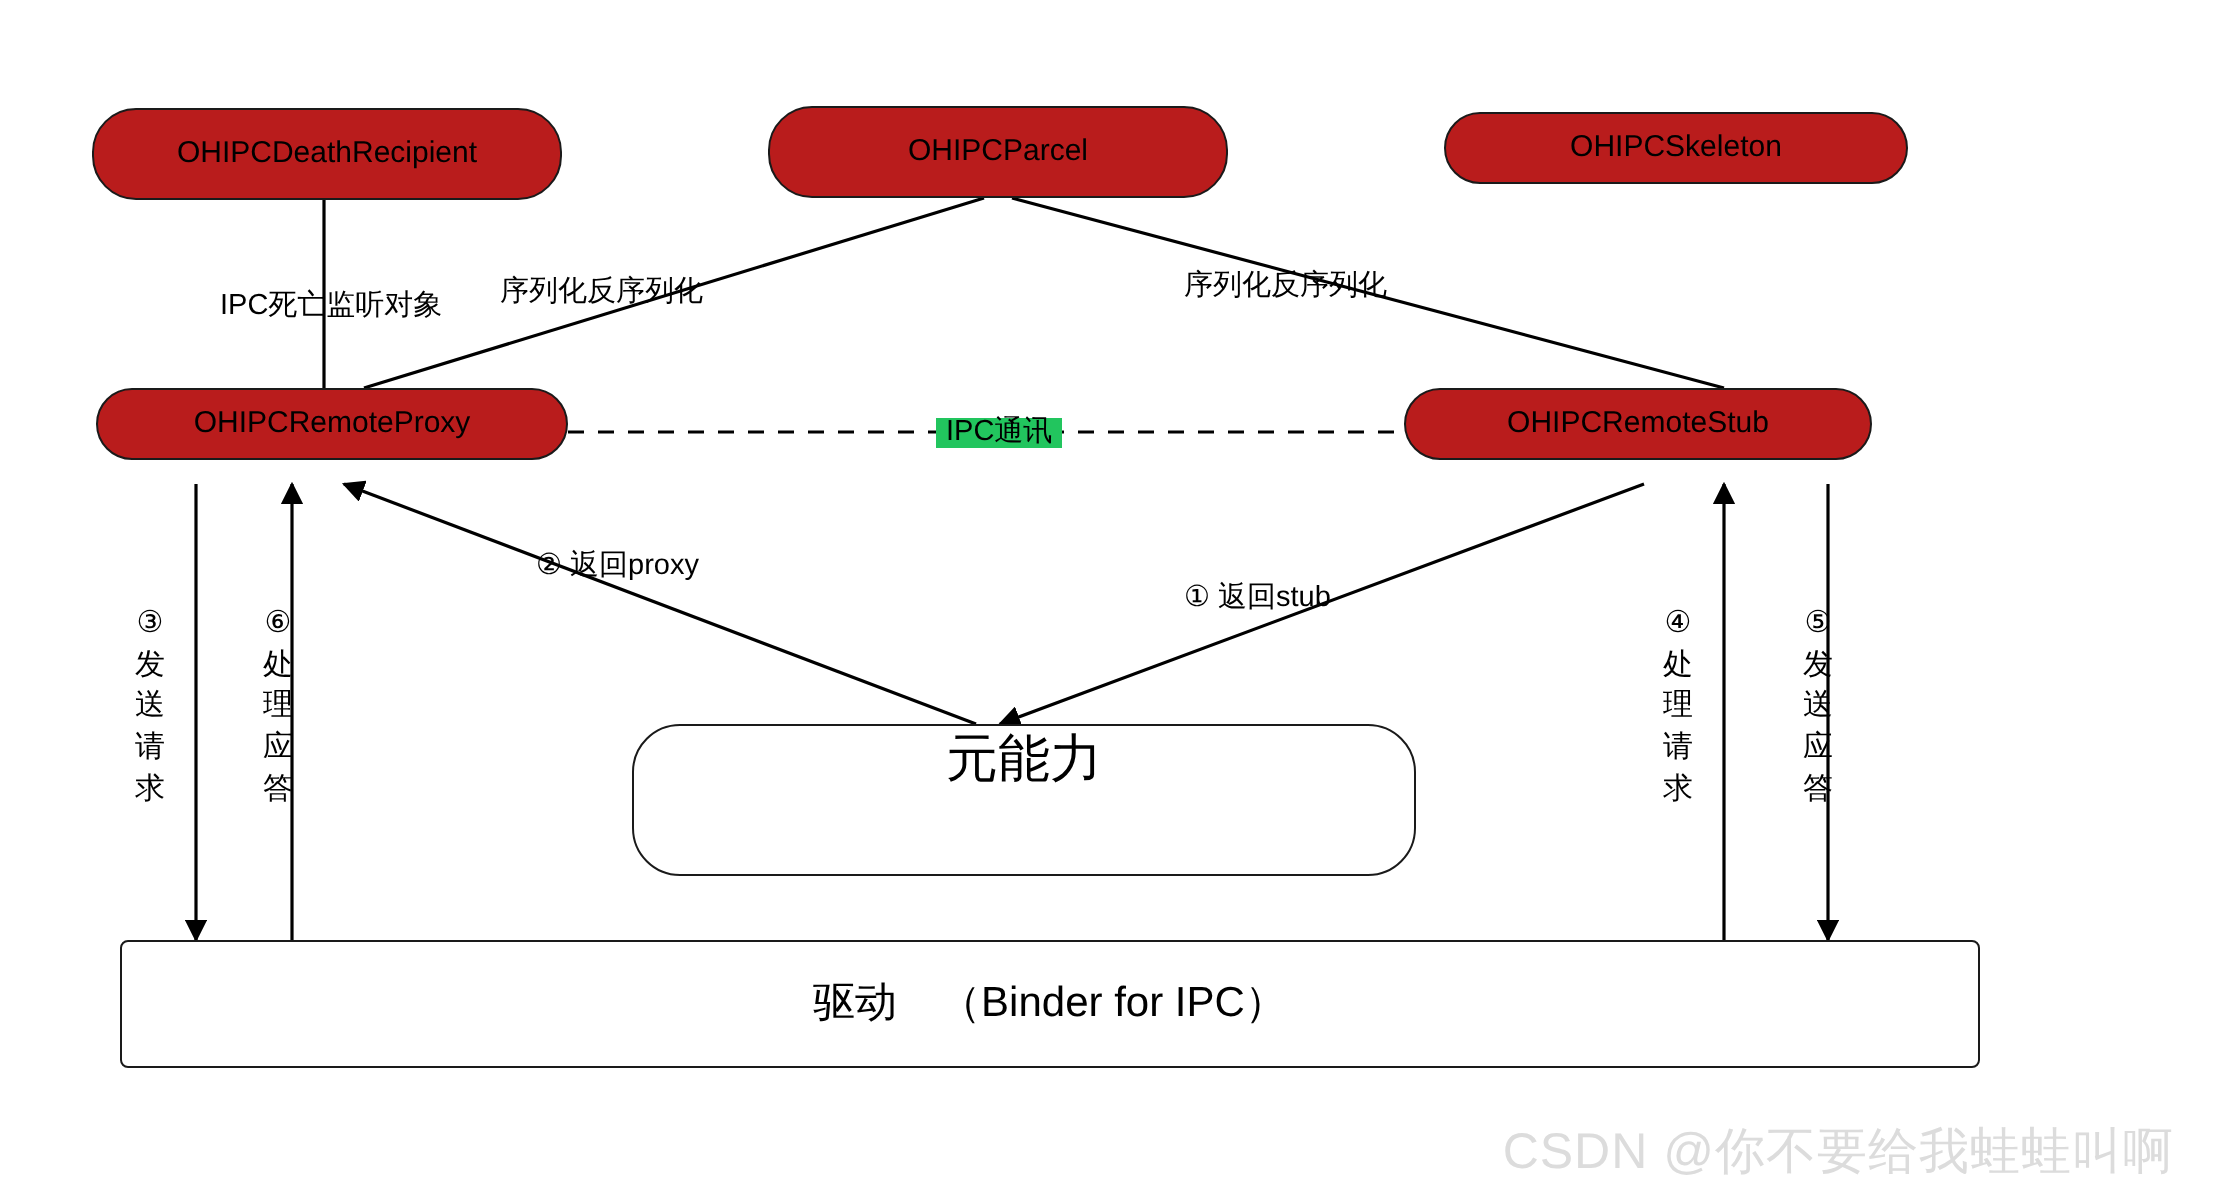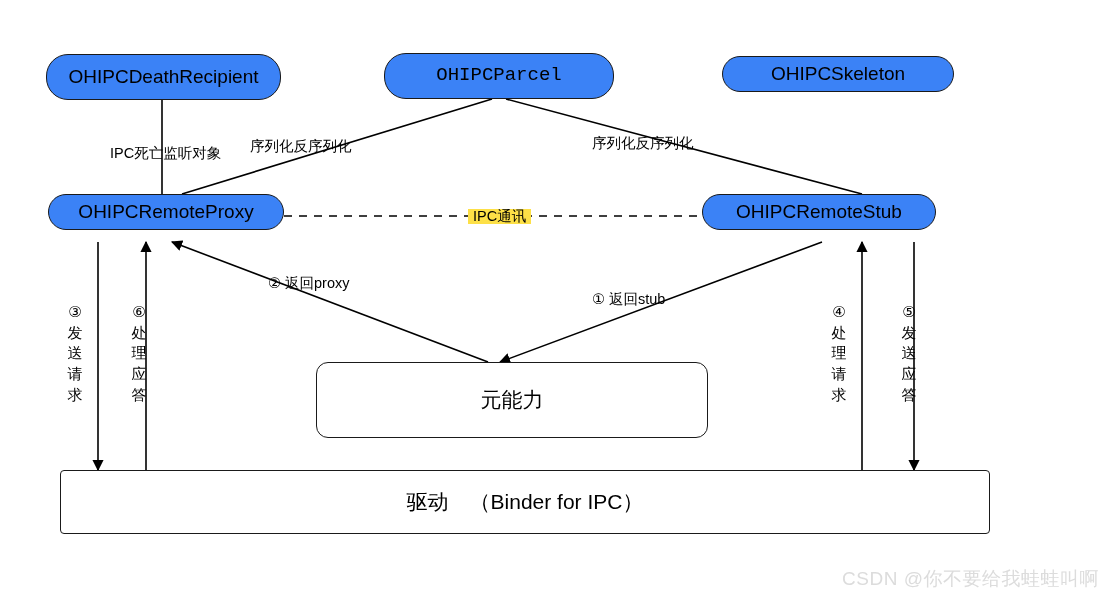--- a/index.html
+++ b/index.html
@@ -31,32 +31,33 @@
     box-sizing: border-box;
     display: flex;
     align-items: center;
     justify-content: center;
     text-align: center;
     border: 1.6px solid #1a1a1a;
     line-height: 1.25;
     color: #000000;
   }
   .node.amber {
-    background: #3b82f6;
+    background: #b91c1c;
     border-radius: 22px;
-    font-size: 19px;
+    font-size: 15px;
   }
   .node.plain {
     background: #ffffff;
     border-radius: 16px;
   }
   .node.meta {
-    font-size: 21px;
+    font-size: 26px;
     flex-direction: column;
-    border-radius: 12px;
+    border-radius: 24px;
+    justify-content: space-between;
   }
   .node.driver {
     font-size: 21px;
     border-radius: 4px;
   }
   .meta-line1 { display: block; }
   .meta-line2 { display: block; }
 
   .edge-label {
     position: absolute;
@@ -71,23 +72,23 @@
     font-size: 15px;
     color: #000000;
     line-height: 1.38;
     text-align: center;
     width: 22px;
   }
   .vlabel span { display: block; }
 
   .watermark {
     position: absolute;
-    right: 14px;
+    right: 26px;
     bottom: 10px;
-    font-size: 19px;
+    font-size: 25px;
     color: #dcdcdc;
     white-space: nowrap;
     letter-spacing: 0.5px;
   }
 </style>
 </head>
 <body>
 
 <div id="stage">
 
@@ -116,21 +117,21 @@
 
     <line x1="862" y1="470" x2="862" y2="242" stroke="#000000" stroke-width="1.6" marker-end="url(#ah)"></line>
 
     <line x1="914" y1="242" x2="914" y2="470" stroke="#000000" stroke-width="1.6" marker-end="url(#ah)"></line>
   </svg>
 
   <div class="node amber" style="left:46px; top:54px; width:235px; height:46px;">
     <span>OHIPCDeathRecipient</span>
   </div>
 
-  <div class="node amber" style="left:384px; top:53px; width:230px; height:46px;font-family:Liberation Mono, monospace;">
+  <div class="node amber" style="left:384px; top:53px; width:230px; height:46px;">
     <span>OHIPCParcel</span>
   </div>
 
   <div class="node amber" style="left:722px; top:56px; width:232px; height:36px;">
     <span>OHIPCSkeleton</span>
   </div>
 
   <div class="node amber" style="left:48px; top:194px; width:236px; height:36px;">
     <span>OHIPCRemoteProxy</span>
   </div>
@@ -146,21 +147,21 @@
   <div class="node plain driver" style="left:60px; top:470px; width:930px; height:64px;">
     <span>驱动　（Binder for IPC）</span>
   </div>
 
   <div class="edge-label" style="left:110px; top:146px;">IPC死亡监听对象</div>
 
   <div class="edge-label" style="left:250px; top:139px;">序列化反序列化</div>
 
   <div class="edge-label" style="left:592px; top:136px;">序列化反序列化</div>
 
-  <div class="edge-label" style="left:468px; top:209px; background:#fde047; padding:0 5px;">IPC通讯</div>
+  <div class="edge-label" style="left:468px; top:209px; background:#22c55e; padding:0 5px;">IPC通讯</div>
 
   <div class="edge-label" style="left:268px; top:276px;">② 返回proxy</div>
 
   <div class="edge-label" style="left:592px; top:292px;">① 返回stub</div>
 
   <div class="vlabel" style="left:64px; top:302px;">
     <span>③</span>
     <span>发</span>
     <span>送</span>
     <span>请</span>

